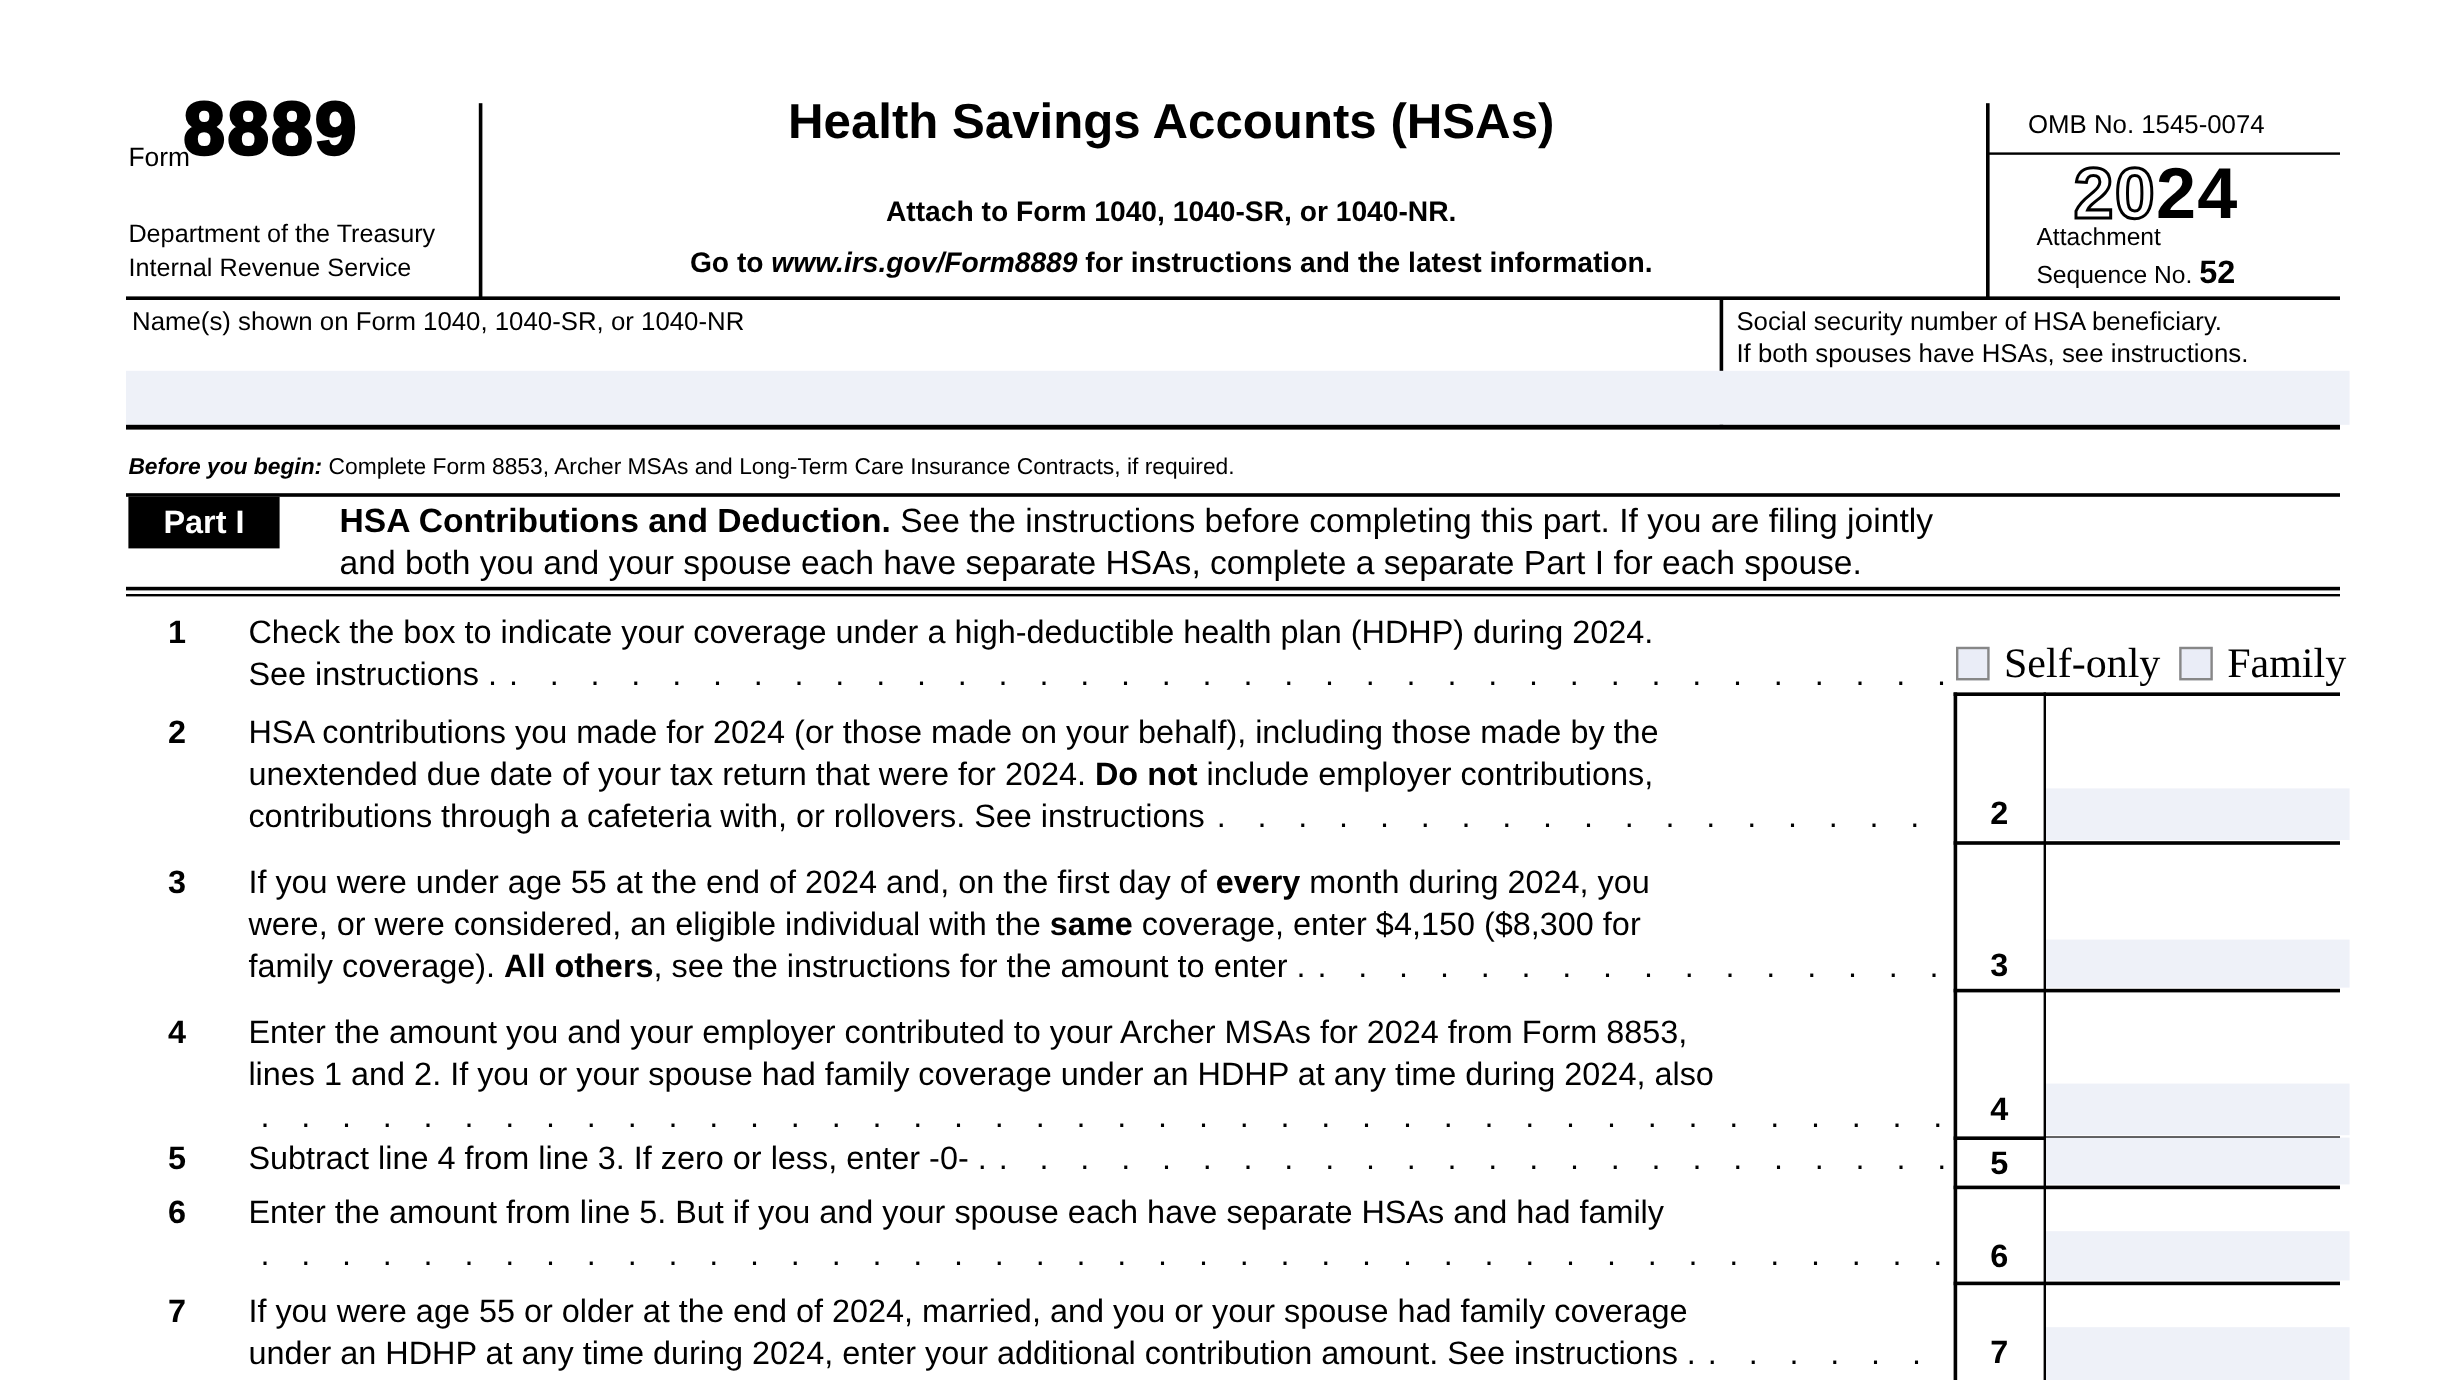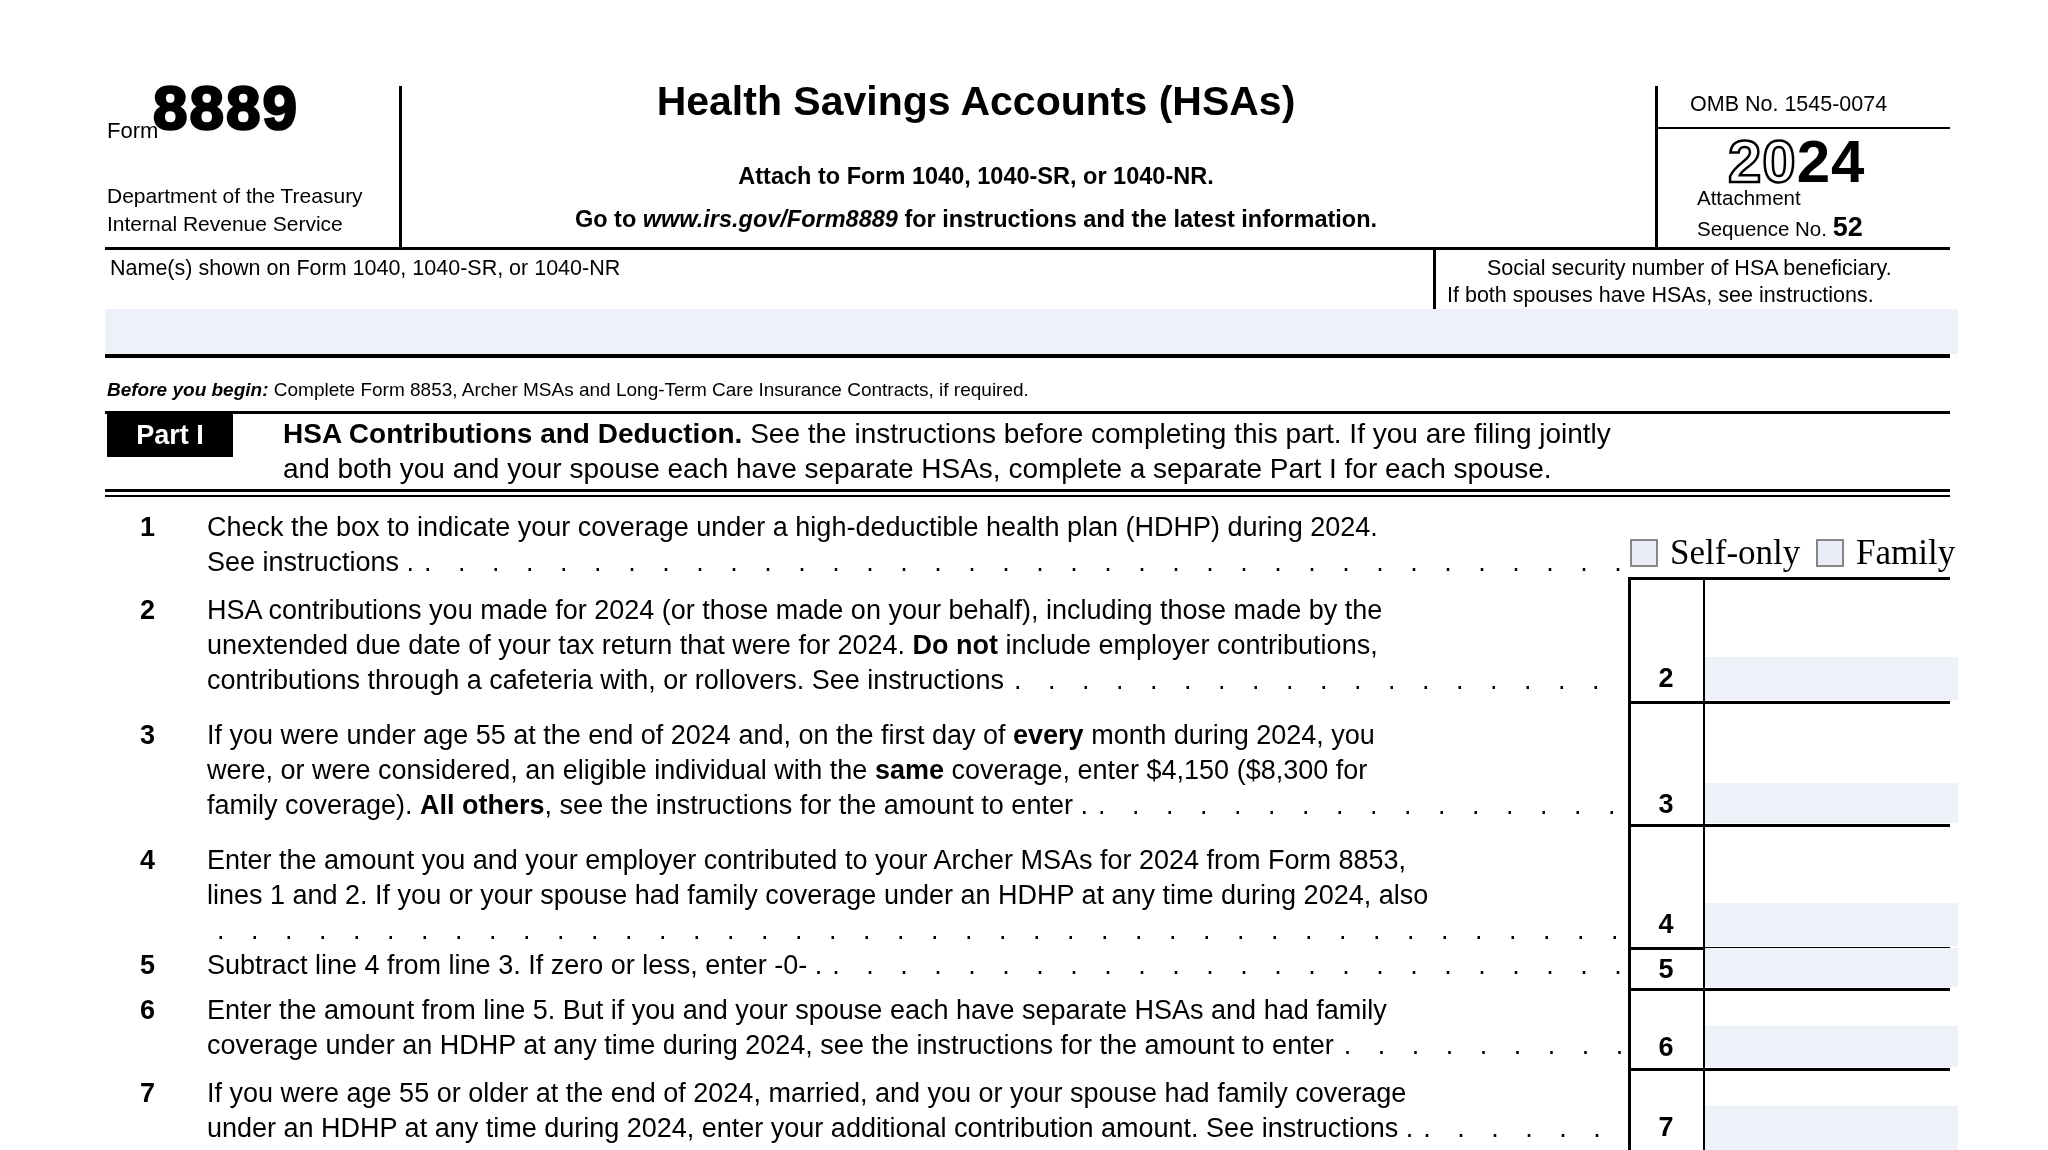--- a/index.html
+++ b/index.html
@@ -64,21 +64,21 @@
     <text x="2" y="52" font-family="Liberation Sans, sans-serif" font-size="60" font-weight="bold" letter-spacing="1"><tspan fill="#ffffff" stroke="#000000" stroke-width="2.5">20</tspan><tspan fill="#000000">24</tspan></text>
   </svg>
 
   <div class="attach" style="top:186px;">Attachment</div>
   <div class="attach" style="top:212px;"><span>Sequence No. </span><b>52</b></div>
 
   <div class="rule" style="left:105px;top:247px;width:1845px;height:3px;"></div>
 
   <div class="lbl21" style="left:110px;top:255px;">Name(s) shown on Form 1040, 1040-SR, or 1040-NR</div>
   <div class="rule" style="left:1433px;top:250px;width:2.5px;height:106px;"></div>
-  <div class="lbl21" style="left:1447px;top:255px;margin-left:40px;">Social security number of HSA beneficiary.</div>
+  <div class="lbl21" style="left:1447px;top:255px;">Social security number of HSA beneficiary.</div>
   <div class="lbl21" style="left:1447px;top:282px;">If both spouses have HSAs, see instructions.</div>
   <div class="field" style="left:105px;top:309px;width:1326px;height:45px;font-size:27px;line-height:45px;padding-left:8px;"></div>
   <div class="field" style="left:1437px;top:309px;width:513px;height:45px;font-size:27px;line-height:45px;padding-left:8px;"></div>
   <div class="rule" style="left:105px;top:354px;width:1845px;height:4px;"></div>
 
   <div class="byb"><span class="lead">Before you begin:</span><span> Complete Form 8853, Archer MSAs and Long-Term Care Insurance Contracts, if required.</span></div>
 
   <div class="rule" style="left:105px;top:411px;width:1845px;height:2.5px;"></div>
   <div class="p1box">Part I</div>
   <div class="p1h" style="top:416px;"><b>HSA Contributions and Deduction.</b><span> See the instructions before completing this part. If you are filing jointly</span></div>
@@ -150,21 +150,20 @@
           <span class="txt"><span>Subtract line 4 from line 3. If zero or less, enter -0- .</span></span>
           <span class="dots">. . . . . . . . . . . . . . . . . . . . . . . . . . . . . . . . . . . . . . . . . . . . . . . . </span>
         </div>
       </div>
       <div class="item-num" style="top: 993px;">6</div>
       <div class="item-text" style="top: 993px;">
         <div class="fline">
           <span class="txt"><span>Enter the amount from line 5. But if you and your spouse each have separate HSAs and had family</span></span>
         </div>
         <div class="fline">
-          <span class="txt"><span>coverage under an HDHP at any time during 2024, see the instructions for the amount to enter</span></span>
           <span class="dots">. . . . . . . . . . . . . . . . . . . . . . . . . . . . . . . . . . . . . . . . . . . . . . . . </span>
         </div>
       </div>
       <div class="item-num" style="top: 1076px;">7</div>
       <div class="item-text" style="top: 1076px;">
         <div class="fline">
           <span class="txt"><span>If you were age 55 or older at the end of 2024, married, and you or your spouse had family coverage</span></span>
         </div>
         <div class="fline">
           <span class="txt"><span>under an HDHP at any time during 2024, enter your additional contribution amount. See instructions .</span></span>

